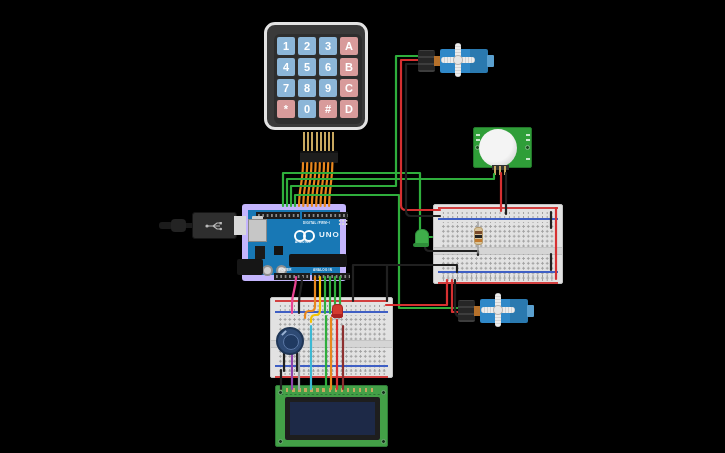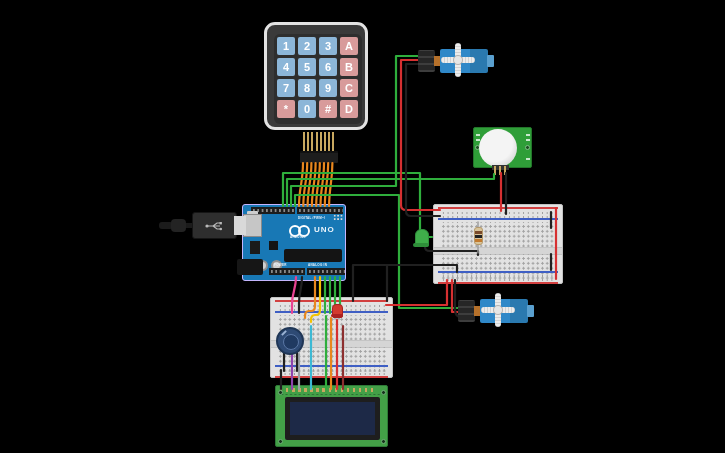--- a/index.html
+++ b/index.html
@@ -27,21 +27,21 @@
   .key{width:18px;height:18px;border-radius:2px;display:flex;align-items:center;justify-content:center;
        color:#fff;font-size:11px;font-weight:bold;z-index:5;}
   .key-blue{background:var(--c-keypad_digit);}
   .key-pink{background:var(--c-keypad_letter);}
   .kp-pins{left:303px;top:132px;width:33px;height:20px;z-index:2;
     background:repeating-linear-gradient(90deg,var(--wire-gold) 0 2px,transparent 2px 4.2px);}
   .kp-conn{left:300px;top:151px;width:38px;height:12px;background:#1d1d1d;border-radius:1px;z-index:2;
     border-top:2px solid #111;}
   
   .arduino{left:242px;top:204px;width:104px;height:77px;background:var(--c-arduino_board);
-           border-radius:3px;border:1px solid #c4b5fd;z-index:2;}
+           border-radius:3px;border:6px solid #c4b5fd;z-index:2;}
   .hdr{background:#1c1c1c;background-image:repeating-linear-gradient(90deg,#8a8a8a 0 1.5px,transparent 1.5px 4.35px);
        background-size:4.35px 3px;background-repeat:repeat-x;background-position:2px center;height:7px;}
   .chip-big{left:41px;top:44px;width:58px;height:13px;background:#141414;border-radius:2px;}
   .chip-sm{left:26px;top:36px;width:9px;height:9px;background:#141414;}
   .reg{left:7px;top:36px;width:10px;height:13px;background:#1a1a1a;}
   .cap{width:11px;height:11px;border-radius:50%;background:#cfcfcf;border:2px solid #8f8f8f;}
   .rst-base{left:4px;top:6px;width:11px;height:11px;background:#cdcdcd;border-radius:1px;}
   .rst-btn{left:6.5px;top:8.5px;width:6px;height:6px;background:#cc2222;border-radius:50%;}
   .usb-sock{left:0px;top:9px;width:19px;height:23px;background:#c6c6c6;border:1px solid #8a8a8a;}
   .icsp{left:90px;top:9px;width:10px;height:7px;

